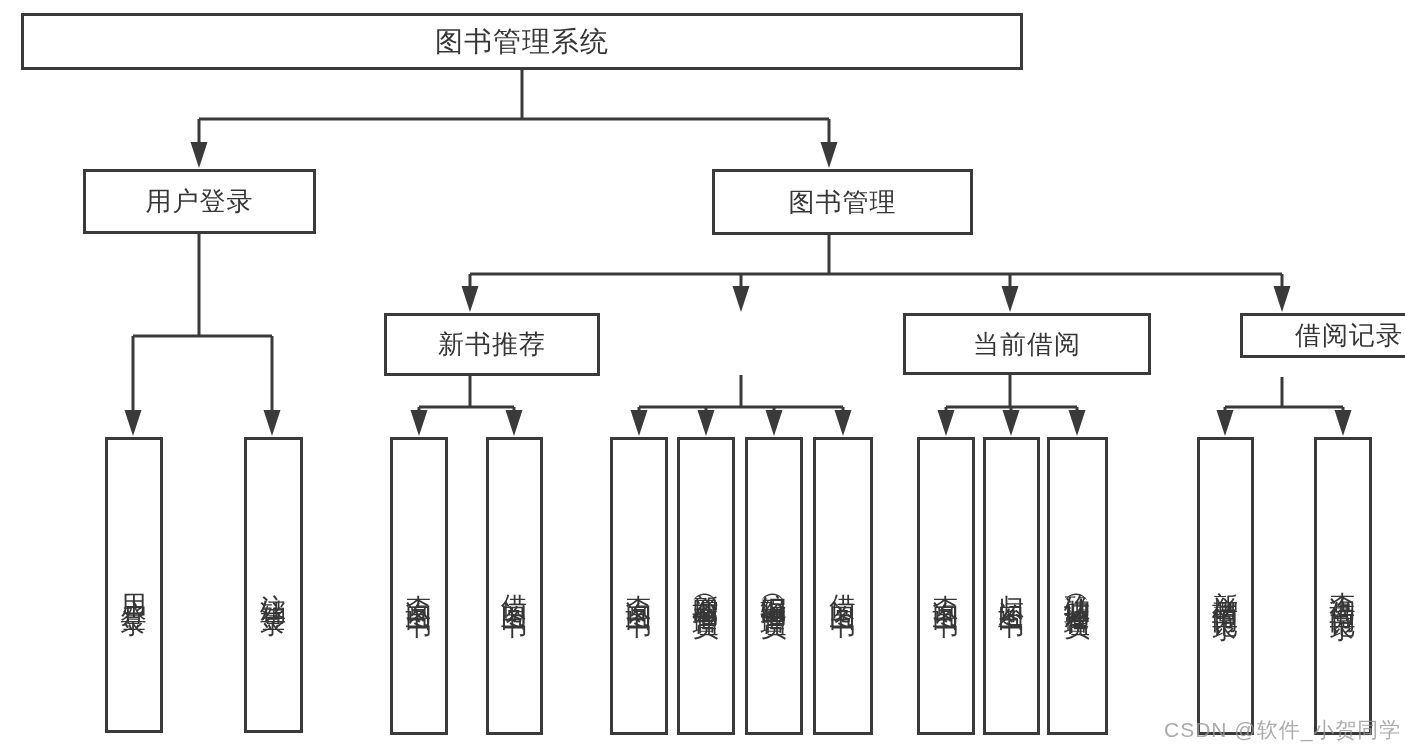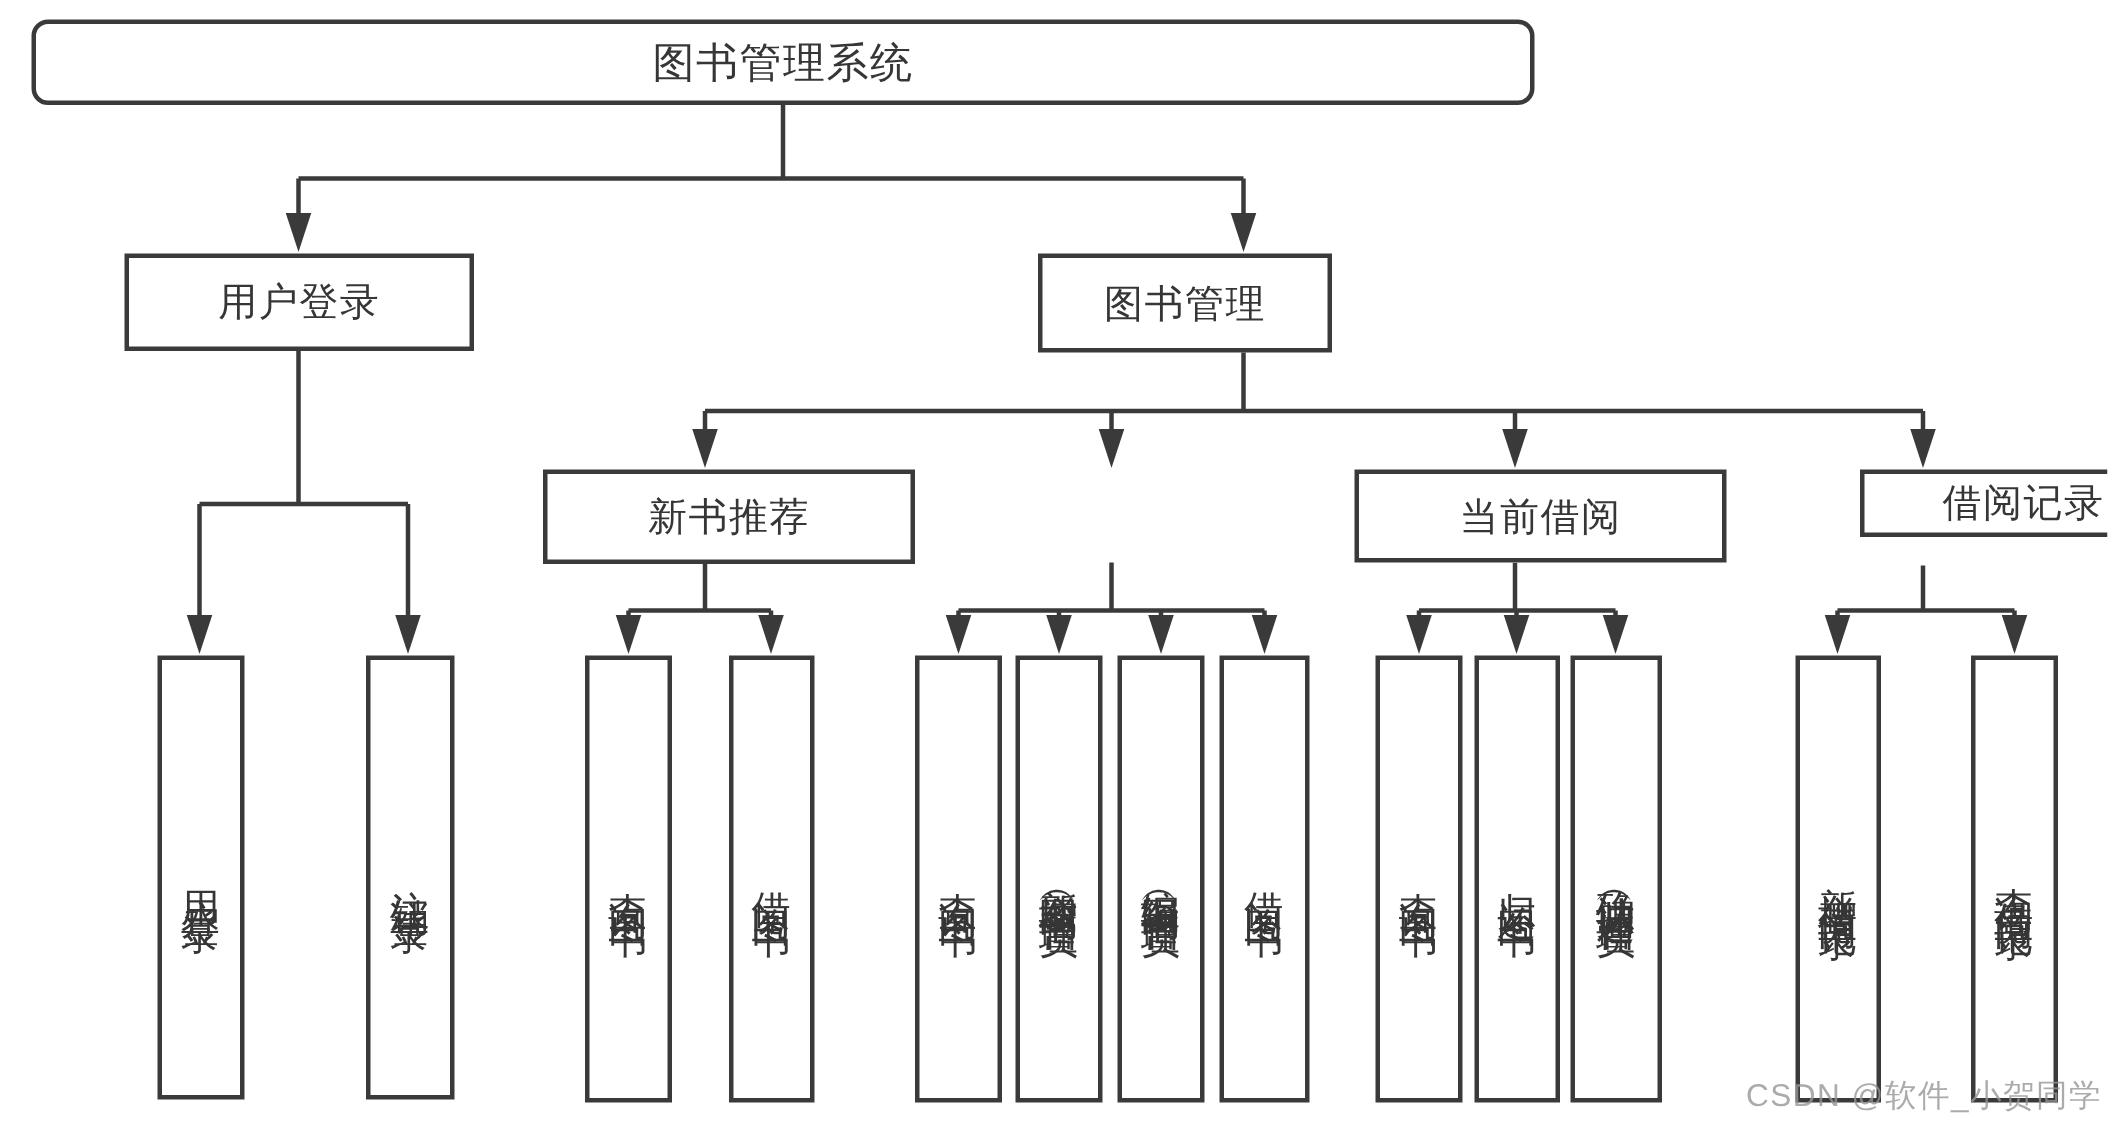--- a/index.html
+++ b/index.html
@@ -8,21 +8,21 @@
     font-family:"Liberation Sans","DejaVu Sans",sans-serif;overflow:hidden;
   }
   svg.connectors{position:absolute;left:0;top:0;}
   .node{
     position:absolute;box-sizing:border-box;
     border:3px solid var(--line,#3a3a3a);
     background:#fff;display:flex;align-items:center;justify-content:center;
     color:var(--text,#363636);
   }
   .node-h{font-size:26px;letter-spacing:1px;white-space:nowrap;}
-  .node-root{font-size:28px;border-radius:11px;}
+  .node-root{font-size:28px;}
   .node-v .vtext{
     writing-mode:vertical-lr;text-orientation:mixed;
     font-size:26px;line-height:1;letter-spacing:6px;white-space:nowrap;
   }
   .wm{
     position:absolute;left:1164px;top:716px;
     font-size:21px;letter-spacing:1px;white-space:nowrap;
     color:var(--wm,rgba(150,150,150,0.8));
   }
 </style>
@@ -86,25 +86,25 @@
       <polygon points="1334.5,410 1351.5,410 1343,436" fill="#3a3a3a"></polygon>
     </svg>
 
   <div class="node node-h node-root" style="left:21px;top:13px;width:1002px;height:57px">
     <span>图书管理系统</span>
   </div>
 
   <div class="node node-h" style="left:83px;top:169px;width:233px;height:65px">
     <span>用户登录</span>
   </div>
-  <div class="node node-h" style="left:692px;top:169px;width:196px;height:66px">
+  <div class="node node-h" style="left:712px;top:169px;width:261px;height:66px">
     <span>图书管理</span>
   </div>
 
-  <div class="node node-h" style="left:362px;top:313px;width:248px;height:63px">
+  <div class="node node-h" style="left:384px;top:313px;width:216px;height:63px">
     <span>新书推荐</span>
   </div>
   <div class="node node-h" style="left:903px;top:313px;width:248px;height:62px">
     <span>当前借阅</span>
   </div>
   <div class="node node-h" style="left:1240px;top:313px;width:218px;height:45px">
     <span>借阅记录</span>
   </div>
 
   <div class="node node-v" style="left:105px;top:437px;width:58px;height:296px">

